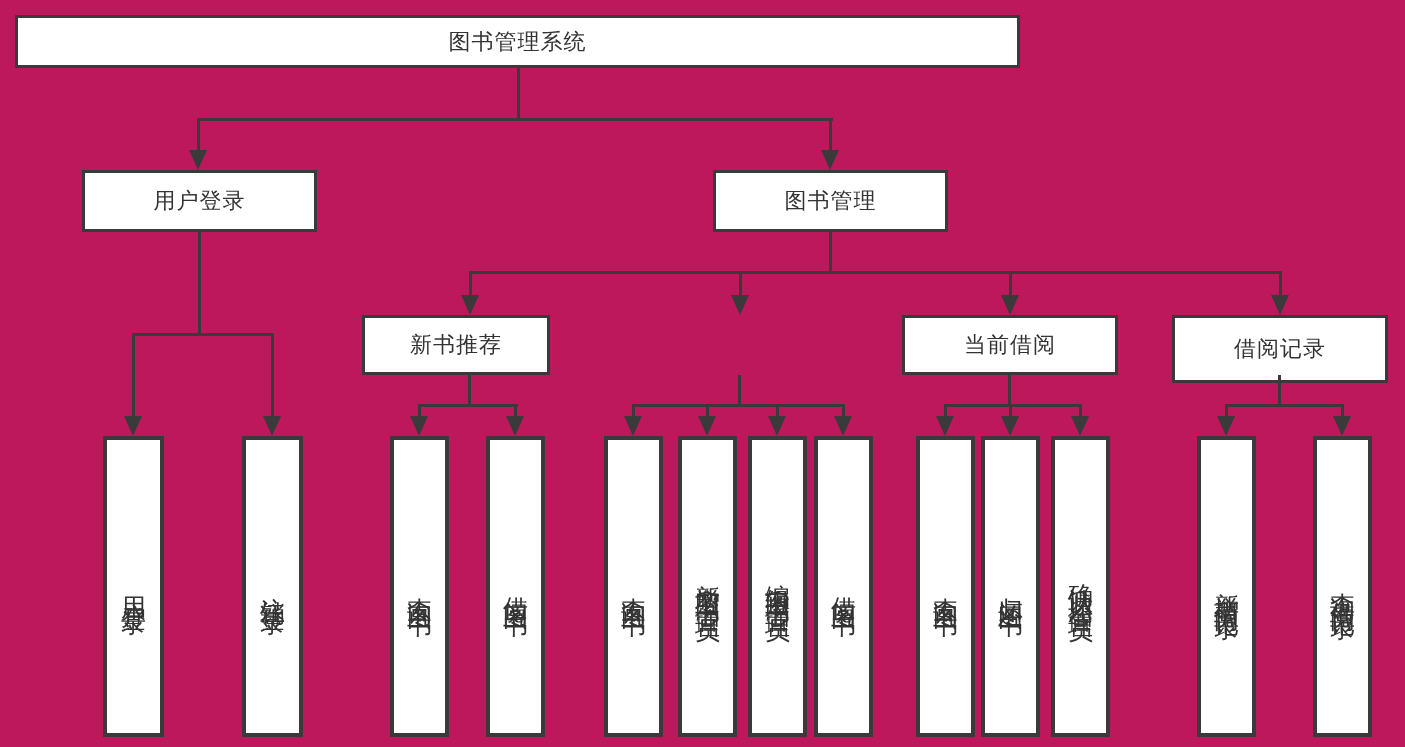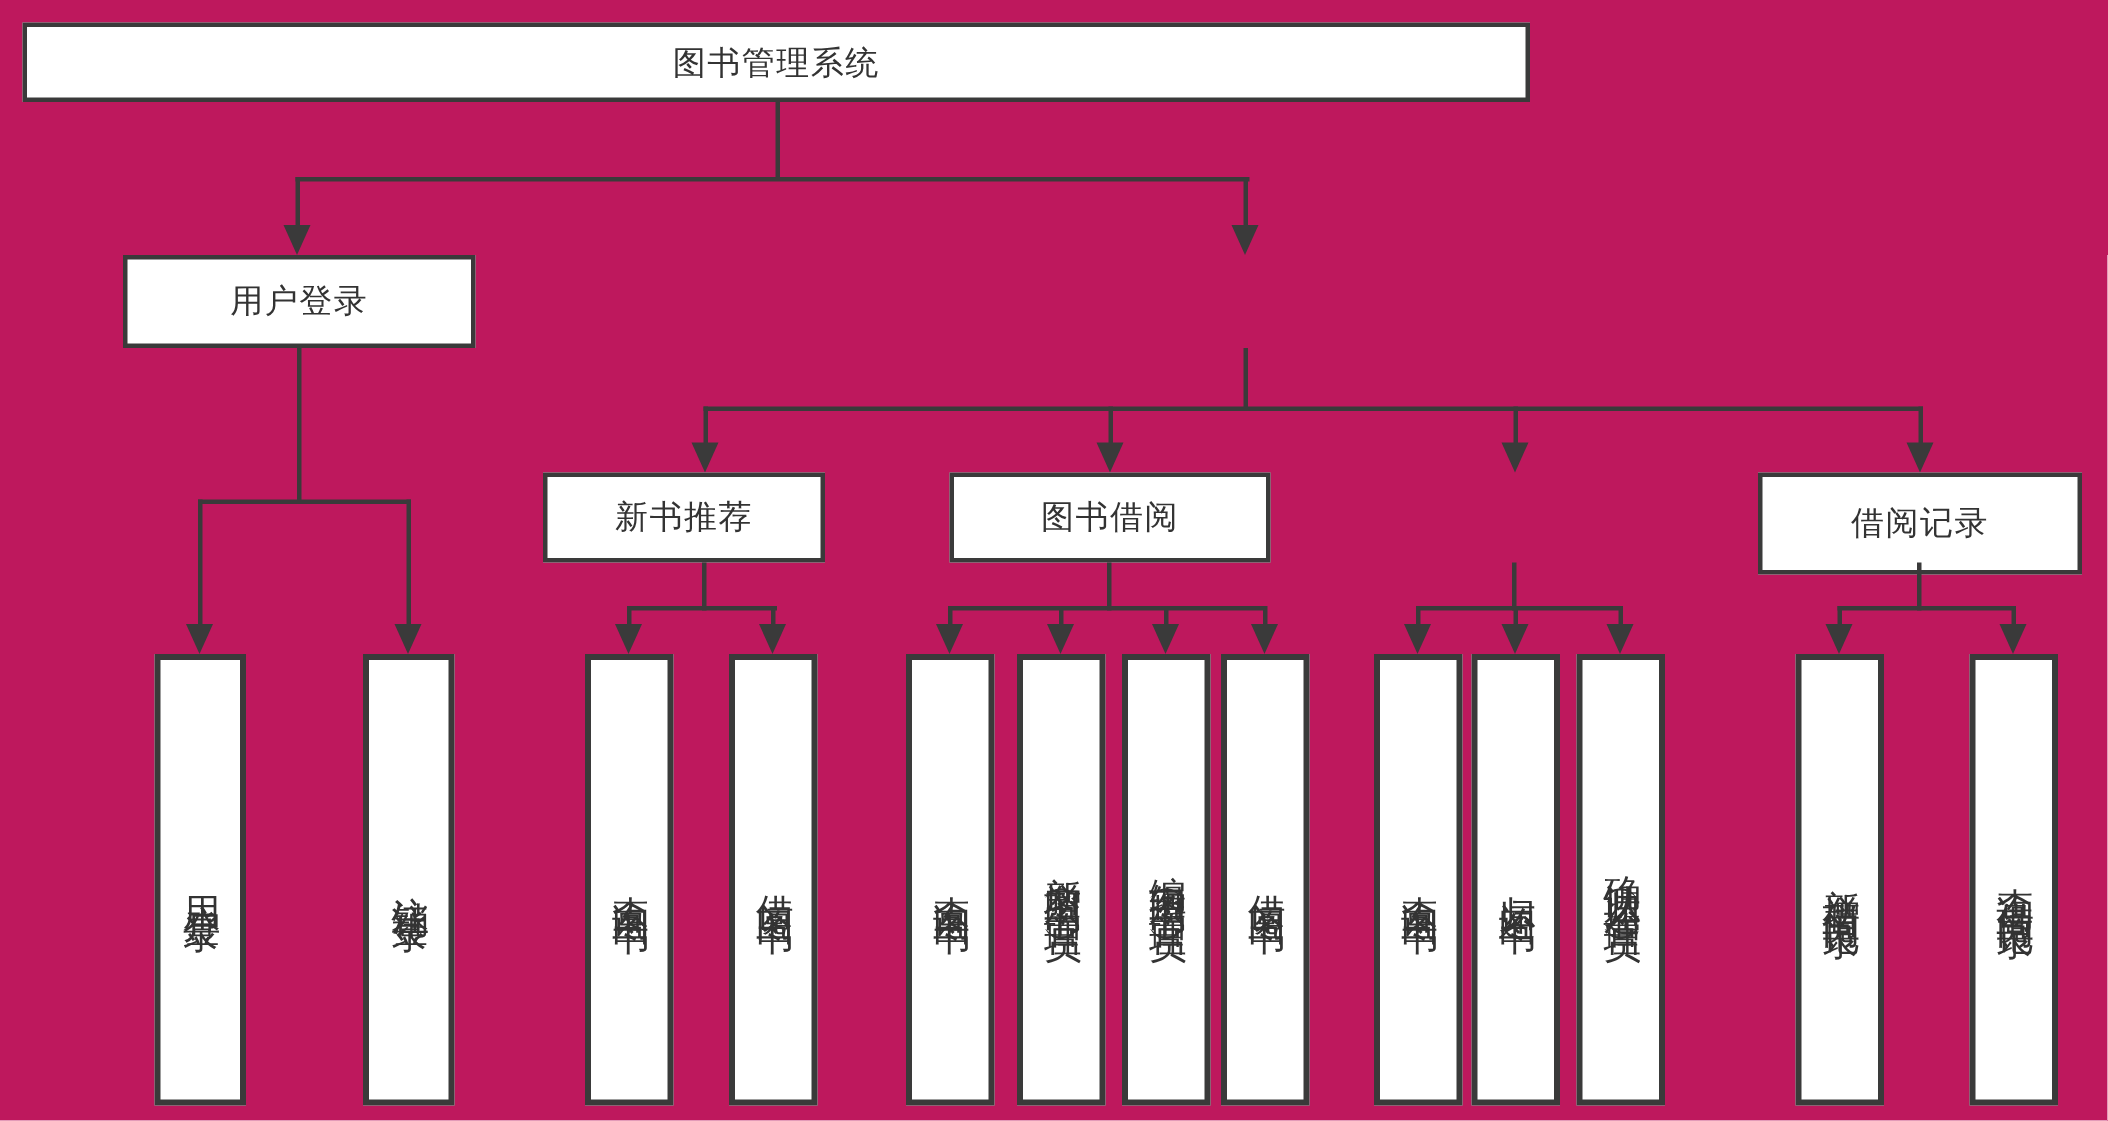--- a/index.html
+++ b/index.html
@@ -76,20 +76,23 @@
 
   <div class="vline" style="left:517px;top:68px;height:52px;"></div>
   <div class="hline" style="left:197px;top:118px;width:636px;"></div>
   <div class="vline" style="left:197px;top:118px;height:34px;"></div>
   <div class="arrow" style="left:189px;top:150px;"></div>
   <div class="vline" style="left:829px;top:118px;height:34px;"></div>
   <div class="arrow" style="left:821px;top:150px;"></div>
 
   <div class="box" style="left:82px;top:170px;width:235px;height:62px;">
     <span class="hlabel">用户登录</span>
+  </div>
+  <div class="box" style="left:713px;top:170px;width:235px;height:62px;">
+    <span class="hlabel">图书管理</span>
   </div>
 
   <div class="vline" style="left:198px;top:232px;height:104px;"></div>
   <div class="hline" style="left:132px;top:333px;width:142px;"></div>
   <div class="vline" style="left:132px;top:333px;height:85px;"></div>
   <div class="arrow" style="left:124px;top:416px;"></div>
   <div class="vline" style="left:271px;top:333px;height:85px;"></div>
   <div class="arrow" style="left:263px;top:416px;"></div>
 
   <div class="vline" style="left:829px;top:232px;height:42px;"></div>
@@ -99,22 +102,22 @@
   <div class="vline" style="left:739px;top:271px;height:26px;"></div>
   <div class="arrow" style="left:731px;top:295px;"></div>
   <div class="vline" style="left:1009px;top:271px;height:26px;"></div>
   <div class="arrow" style="left:1001px;top:295px;"></div>
   <div class="vline" style="left:1279px;top:271px;height:26px;"></div>
   <div class="arrow" style="left:1271px;top:295px;"></div>
 
   <div class="box" style="left:362px;top:315px;width:188px;height:60px;">
     <span class="hlabel">新书推荐</span>
   </div>
-  <div class="box" style="left:633px;top:315px;width:214px;height:60px;">
-    <span class="hlabel">图书借阅</span>
+  <div class="box" style="left:902px;top:315px;width:216px;height:60px;">
+    <span class="hlabel">当前借阅</span>
   </div>
   <div class="box" style="left:1172px;top:315px;width:216px;height:68px;">
     <span class="hlabel">借阅记录</span>
   </div>
 
   <div class="vline" style="left:468px;top:375px;height:32px;"></div>
   <div class="hline" style="left:418px;top:404px;width:100px;"></div>
   <div class="vline" style="left:418px;top:404px;height:14px;"></div>
   <div class="arrow" style="left:410px;top:416px;"></div>
   <div class="vline" style="left:514px;top:404px;height:14px;"></div>

